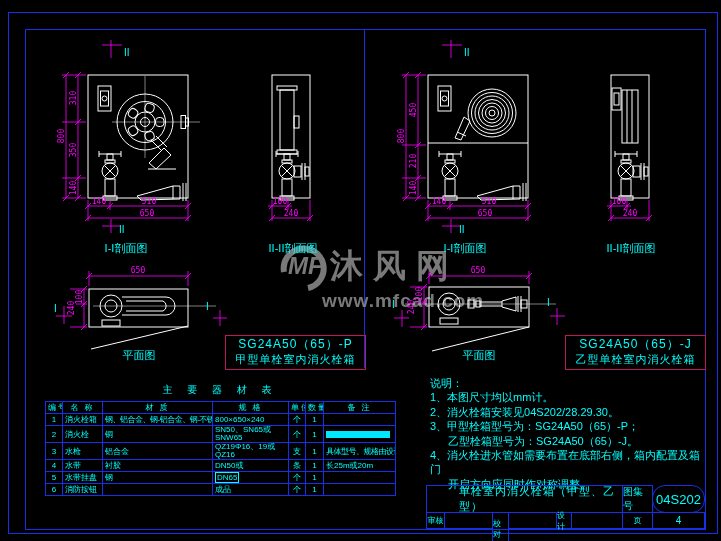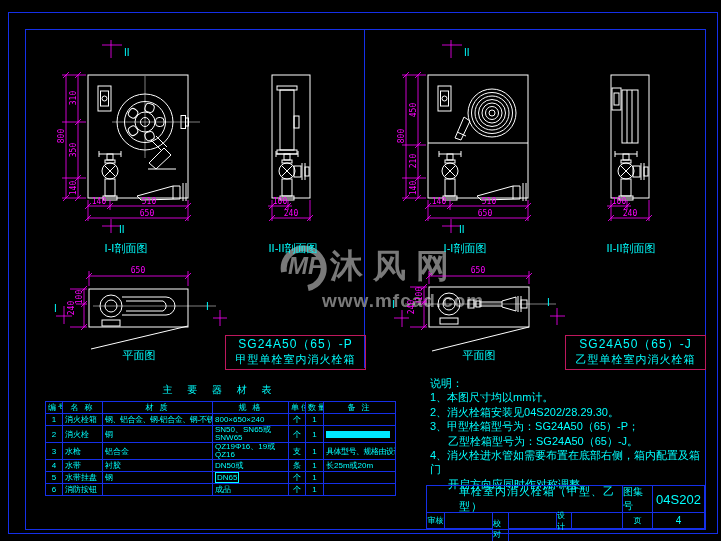--- a/index.html
+++ b/index.html
@@ -34,21 +34,21 @@
   
   .notes{position:absolute;left:430px;top:376px;width:272px;color:#00ffff;font-size:11px;
          line-height:14.4px;}
   .notes .indent{padding-left:18px;}
   
   .tblock{position:absolute;left:426px;top:485px;width:279px;height:44px;color:#00ffff;}
   .tblock .cell{position:absolute;border:1px solid #1530e8;box-sizing:border-box;
                 display:flex;align-items:center;justify-content:center;}
   .tb-title{font-size:11px;letter-spacing:1px;}
   .tb-atlas{font-size:10px;}
-  .tb-no{font-size:13px;}
+  .tb-no{font-size:13px;border-radius:13px;}
   .tb-sm{font-size:8px;}
   
   .wm{position:absolute;left:278px;top:238px;width:190px;color:#8f8f8f;opacity:0.85;}
   .wm .row1{display:flex;align-items:center;}
   .wm .site{font-size:33px;font-weight:bold;letter-spacing:10px;text-align:center;}
   .wm .url{font-size:19px;font-weight:bold;margin-top:-4px;margin-left:44px;letter-spacing:1px;}
 </style>
 </head>
 <body>
 

